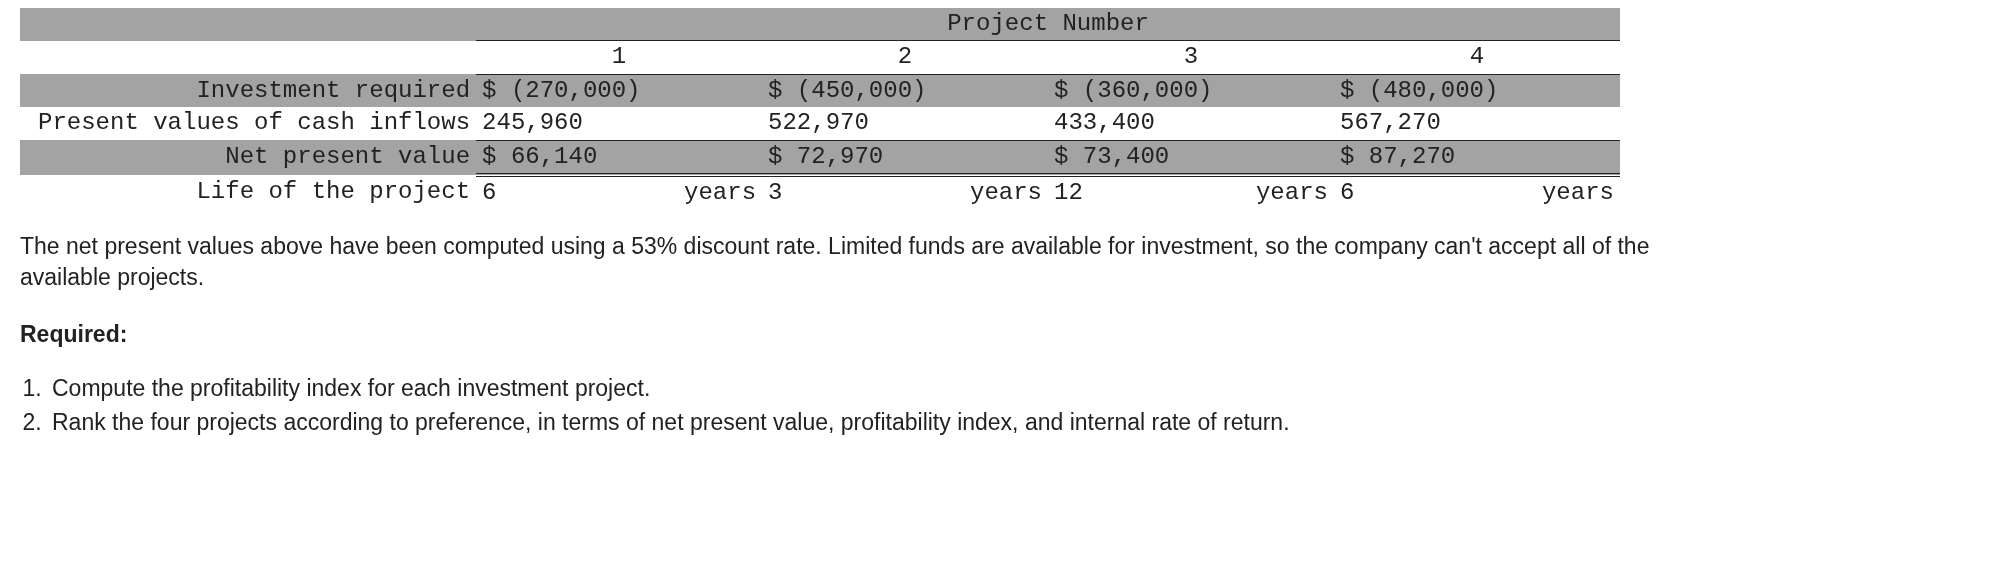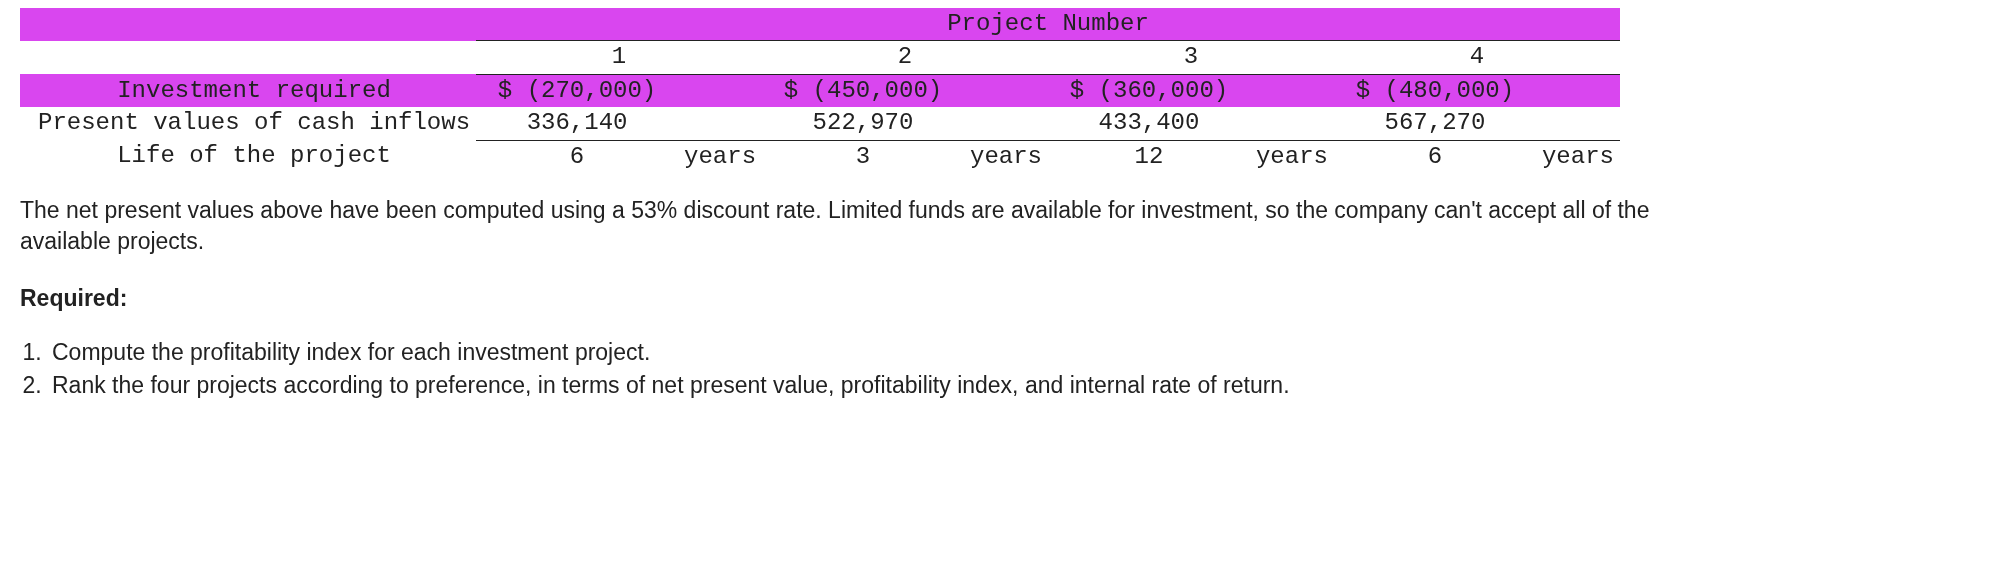--- a/index.html
+++ b/index.html
@@ -16,33 +16,33 @@
     font-size: 24px;
     border-collapse: collapse;
     width: 100%;
     max-width: 1600px;
   }
   .financial-table td, .financial-table th {
     padding: 0 6px;
     white-space: nowrap;
   }
   .row-label {
-    text-align: center;
+    text-align: right;
     padding-left: 18px !important;
   }
   .numcol {
-    text-align: center;
+    text-align: left;
     width: 250px;
   }
   .unitcol {
     text-align: center;
     width: 70px;
   }
   .shaded {
-    background: #d946ef;
+    background: #a3a3a3;
   }
   .hdr {
     text-align: center;
     border-bottom: 1.5px solid #222;
   }
   .span-hdr {
     text-align: center;
   }
   .underline-cells .numcol,
   .underline-cells .unitcol {
@@ -92,27 +92,38 @@
         <td class="unitcol"></td>
     <td class="numcol">$ (450,000)</td>
         <td class="unitcol"></td>
     <td class="numcol">$ (360,000)</td>
         <td class="unitcol"></td>
     <td class="numcol">$ (480,000)</td>
         <td class="unitcol"></td>
   </tr>
   <tr class="underline-cells">
     <td class="row-label">Present values of cash inflows</td>
-    <td class="numcol">336,140</td>
+    <td class="numcol">245,960</td>
         <td class="unitcol"></td>
     <td class="numcol">522,970</td>
         <td class="unitcol"></td>
     <td class="numcol">433,400</td>
         <td class="unitcol"></td>
     <td class="numcol">567,270</td>
+        <td class="unitcol"></td>
+  </tr>
+  <tr class="shaded dbl-cells">
+    <td class="row-label">Net present value</td>
+    <td class="numcol">$ 66,140</td>
+        <td class="unitcol"></td>
+    <td class="numcol">$ 72,970</td>
+        <td class="unitcol"></td>
+    <td class="numcol">$ 73,400</td>
+        <td class="unitcol"></td>
+    <td class="numcol">$ 87,270</td>
         <td class="unitcol"></td>
   </tr>
   <tr>
     <td class="row-label">Life of the project</td>
     <td class="numcol">6</td>
         <td class="unitcol">years</td>
     <td class="numcol">3</td>
         <td class="unitcol">years</td>
     <td class="numcol">12</td>
         <td class="unitcol">years</td>

